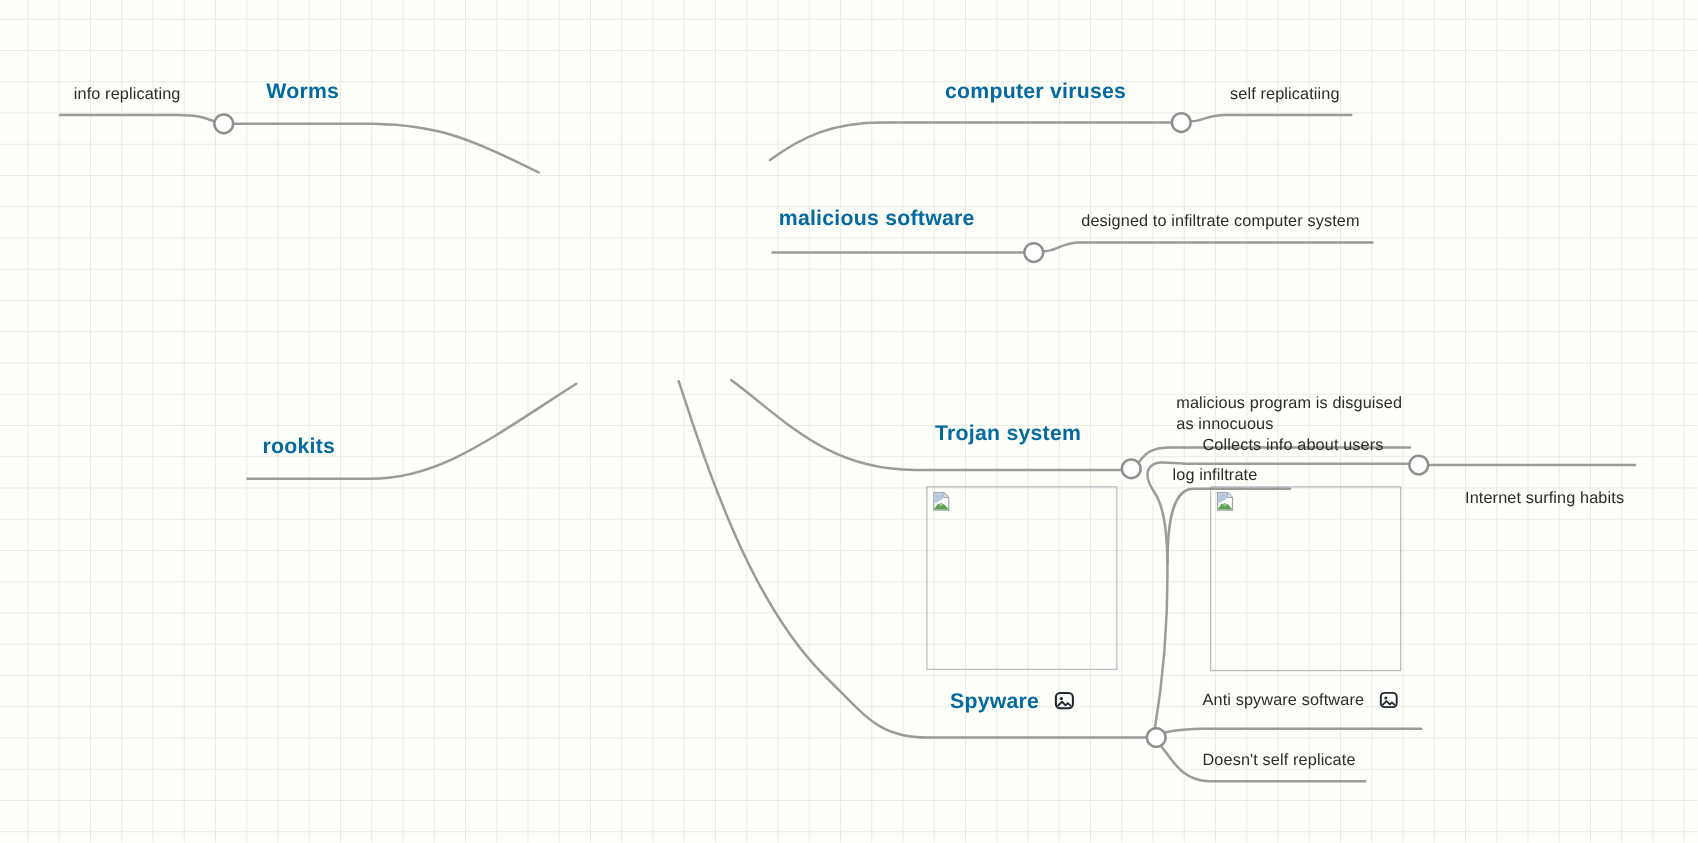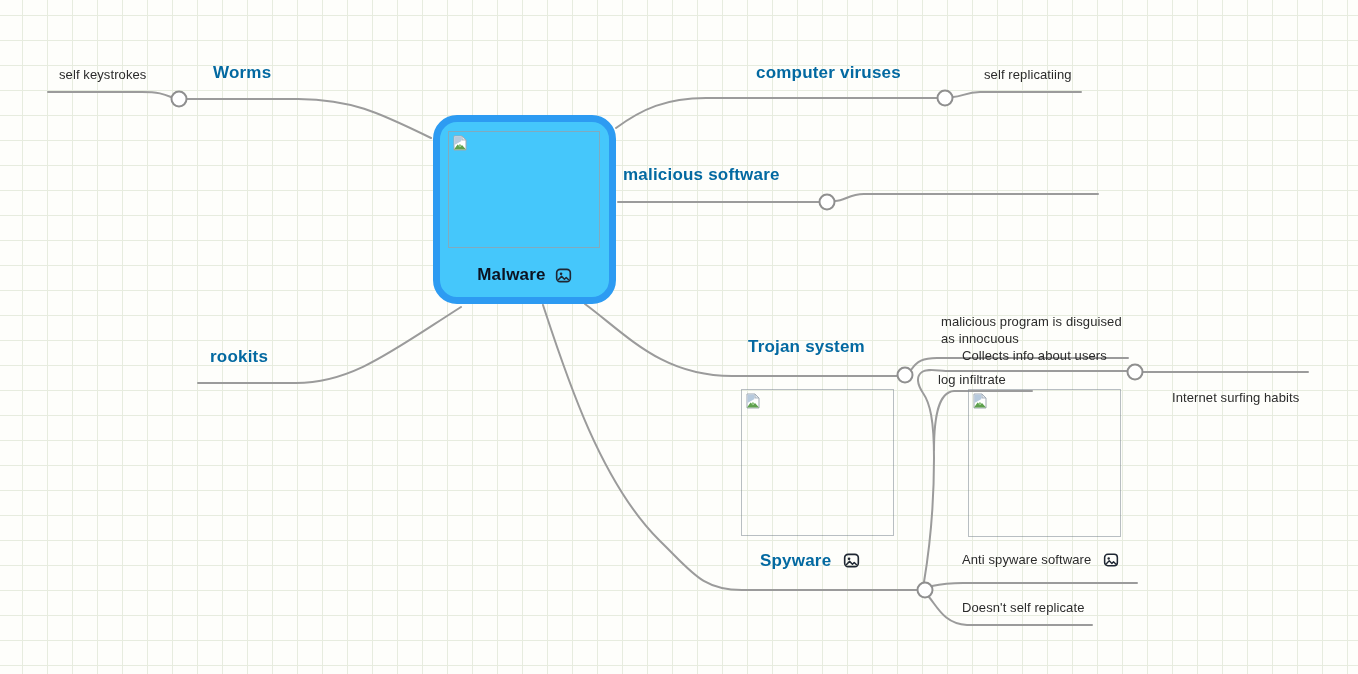--- a/index.html
+++ b/index.html
@@ -54,48 +54,30 @@
     <path d="M 932 586 C 941 584 948 583 963 583 H 1137"></path>
     <path d="M 929 597 C 938 608 945 624 967 625 H 1092"></path>
     <circle cx="179" cy="99" r="7.5"></circle>
     <circle cx="945" cy="98" r="7.5"></circle>
     <circle cx="827" cy="202" r="7.5"></circle>
     <circle cx="905" cy="375" r="7.5"></circle>
     <circle cx="1135" cy="372" r="7.5"></circle>
     <circle cx="925" cy="590" r="7.5"></circle>
   </svg>
 
-  <div class="root-node">
-    <div class="img-ph">
-      <svg class="brk" width="16" height="16" viewBox="0 0 16 16">
-        <path d="M2 1 h8 l4 4 v10 h-12 z" fill="#ffffff" stroke="#9fa8b2" stroke-width="1"></path>
-        <path d="M2.5 1.5 h7 v4.5 l-7 4 z" fill="#b7cadd"></path>
-        <path d="M2 14.5 l3.6-5 2.4 2.4 2-2 4 4.6 z" fill="#5ea04d"></path>
-        <path d="M6 10.6 l2-1.6 1.4 1.4 -1.8 1.8 z" fill="#8cc47c"></path>
-        <path d="M10 1 l4 4 h-4 z" fill="#e2e8ee" stroke="#9fa8b2" stroke-width="0.8"></path>
-      </svg>
-    </div>
-    <div class="root-label">
-      <span class="txt">Malware</span>
-      <svg class="badge" width="17" height="15" viewBox="0 0 24 22">
-        <rect x="2" y="2" width="20" height="18" rx="5" fill="none" stroke="#1f2733" stroke-width="2.4"></rect>
-        <circle cx="8.4" cy="8.6" r="1.9" fill="#1f2733"></circle>
-        <path d="M4 17.5 l5.2-5.2 4.2 4.2 2.6-2.6 3.8 3.6" fill="none" stroke="#1f2733" stroke-width="2.2" stroke-linejoin="round"></path>
-      </svg>
-    </div>
-  </div>
 
-  <div class="label" style="left:59px;top:66px;">self keystrokes</div>
+  <div class="label" style="left:59px;top:66px;">info replicating</div>
   <div class="label-bold" style="left:213px;top:63px;">Worms</div>
   <div class="label-bold" style="left:210px;top:347px;">rookits</div>
 
   <div class="label-bold" style="left:756px;top:63px;text-align:center;">computer viruses</div>
   <div class="label" style="left:984px;top:66px;">self replicatiing</div>
 
   <div class="label-bold" style="left:623px;top:165px;">malicious software</div>
+  <div class="label" style="left:865px;top:168px;">designed to infiltrate computer system</div>
 
   <div class="label-bold" style="left:748px;top:337px;">Trojan system</div>
   <div class="label wrap" style="left:941px;top:313px;width:182px;">malicious program is disguised as innocuous</div>
 
   <div class="label" style="left:962px;top:347px;">Collects info about users</div>
   <div class="label" style="left:1172px;top:345px;margin-top:44px;">Internet surfing habits</div>
   <div class="label" style="left:938px;top:371px;">log infiltrate</div>
 
   <div class="img-ph" style="left:741px;top:389px;width:151px;height:145px;">
     <svg class="brk" width="16" height="16" viewBox="0 0 16 16">

